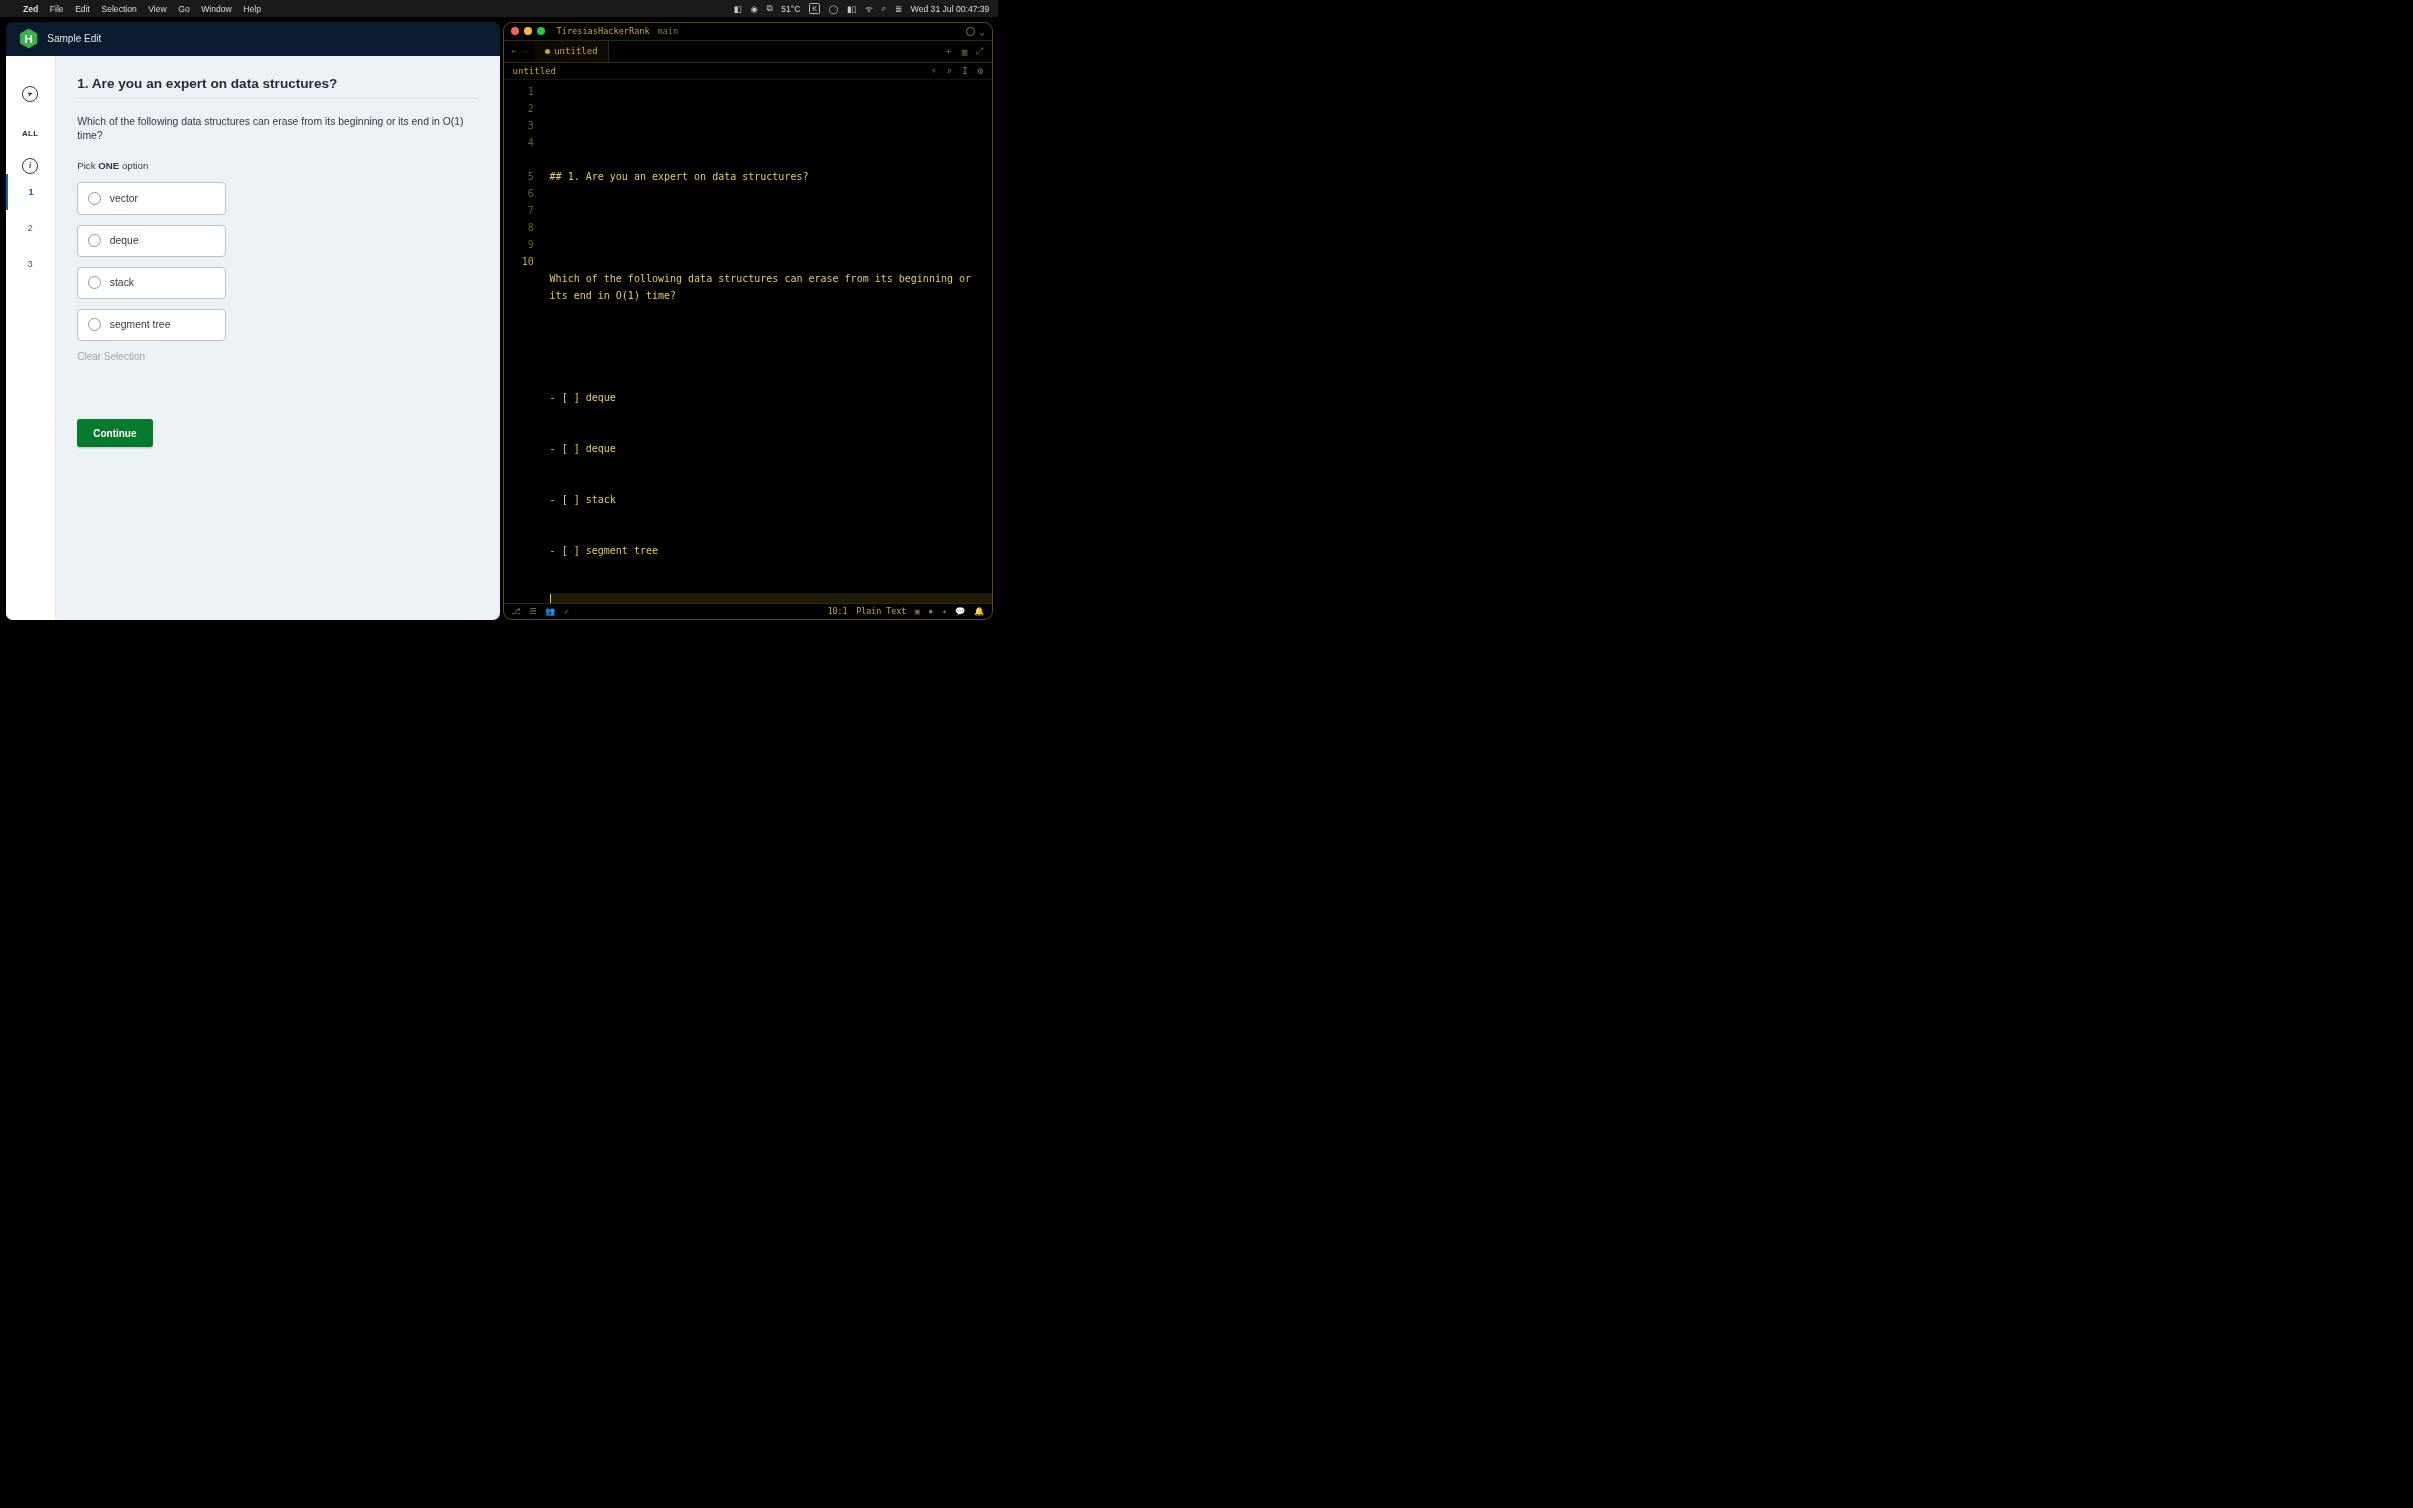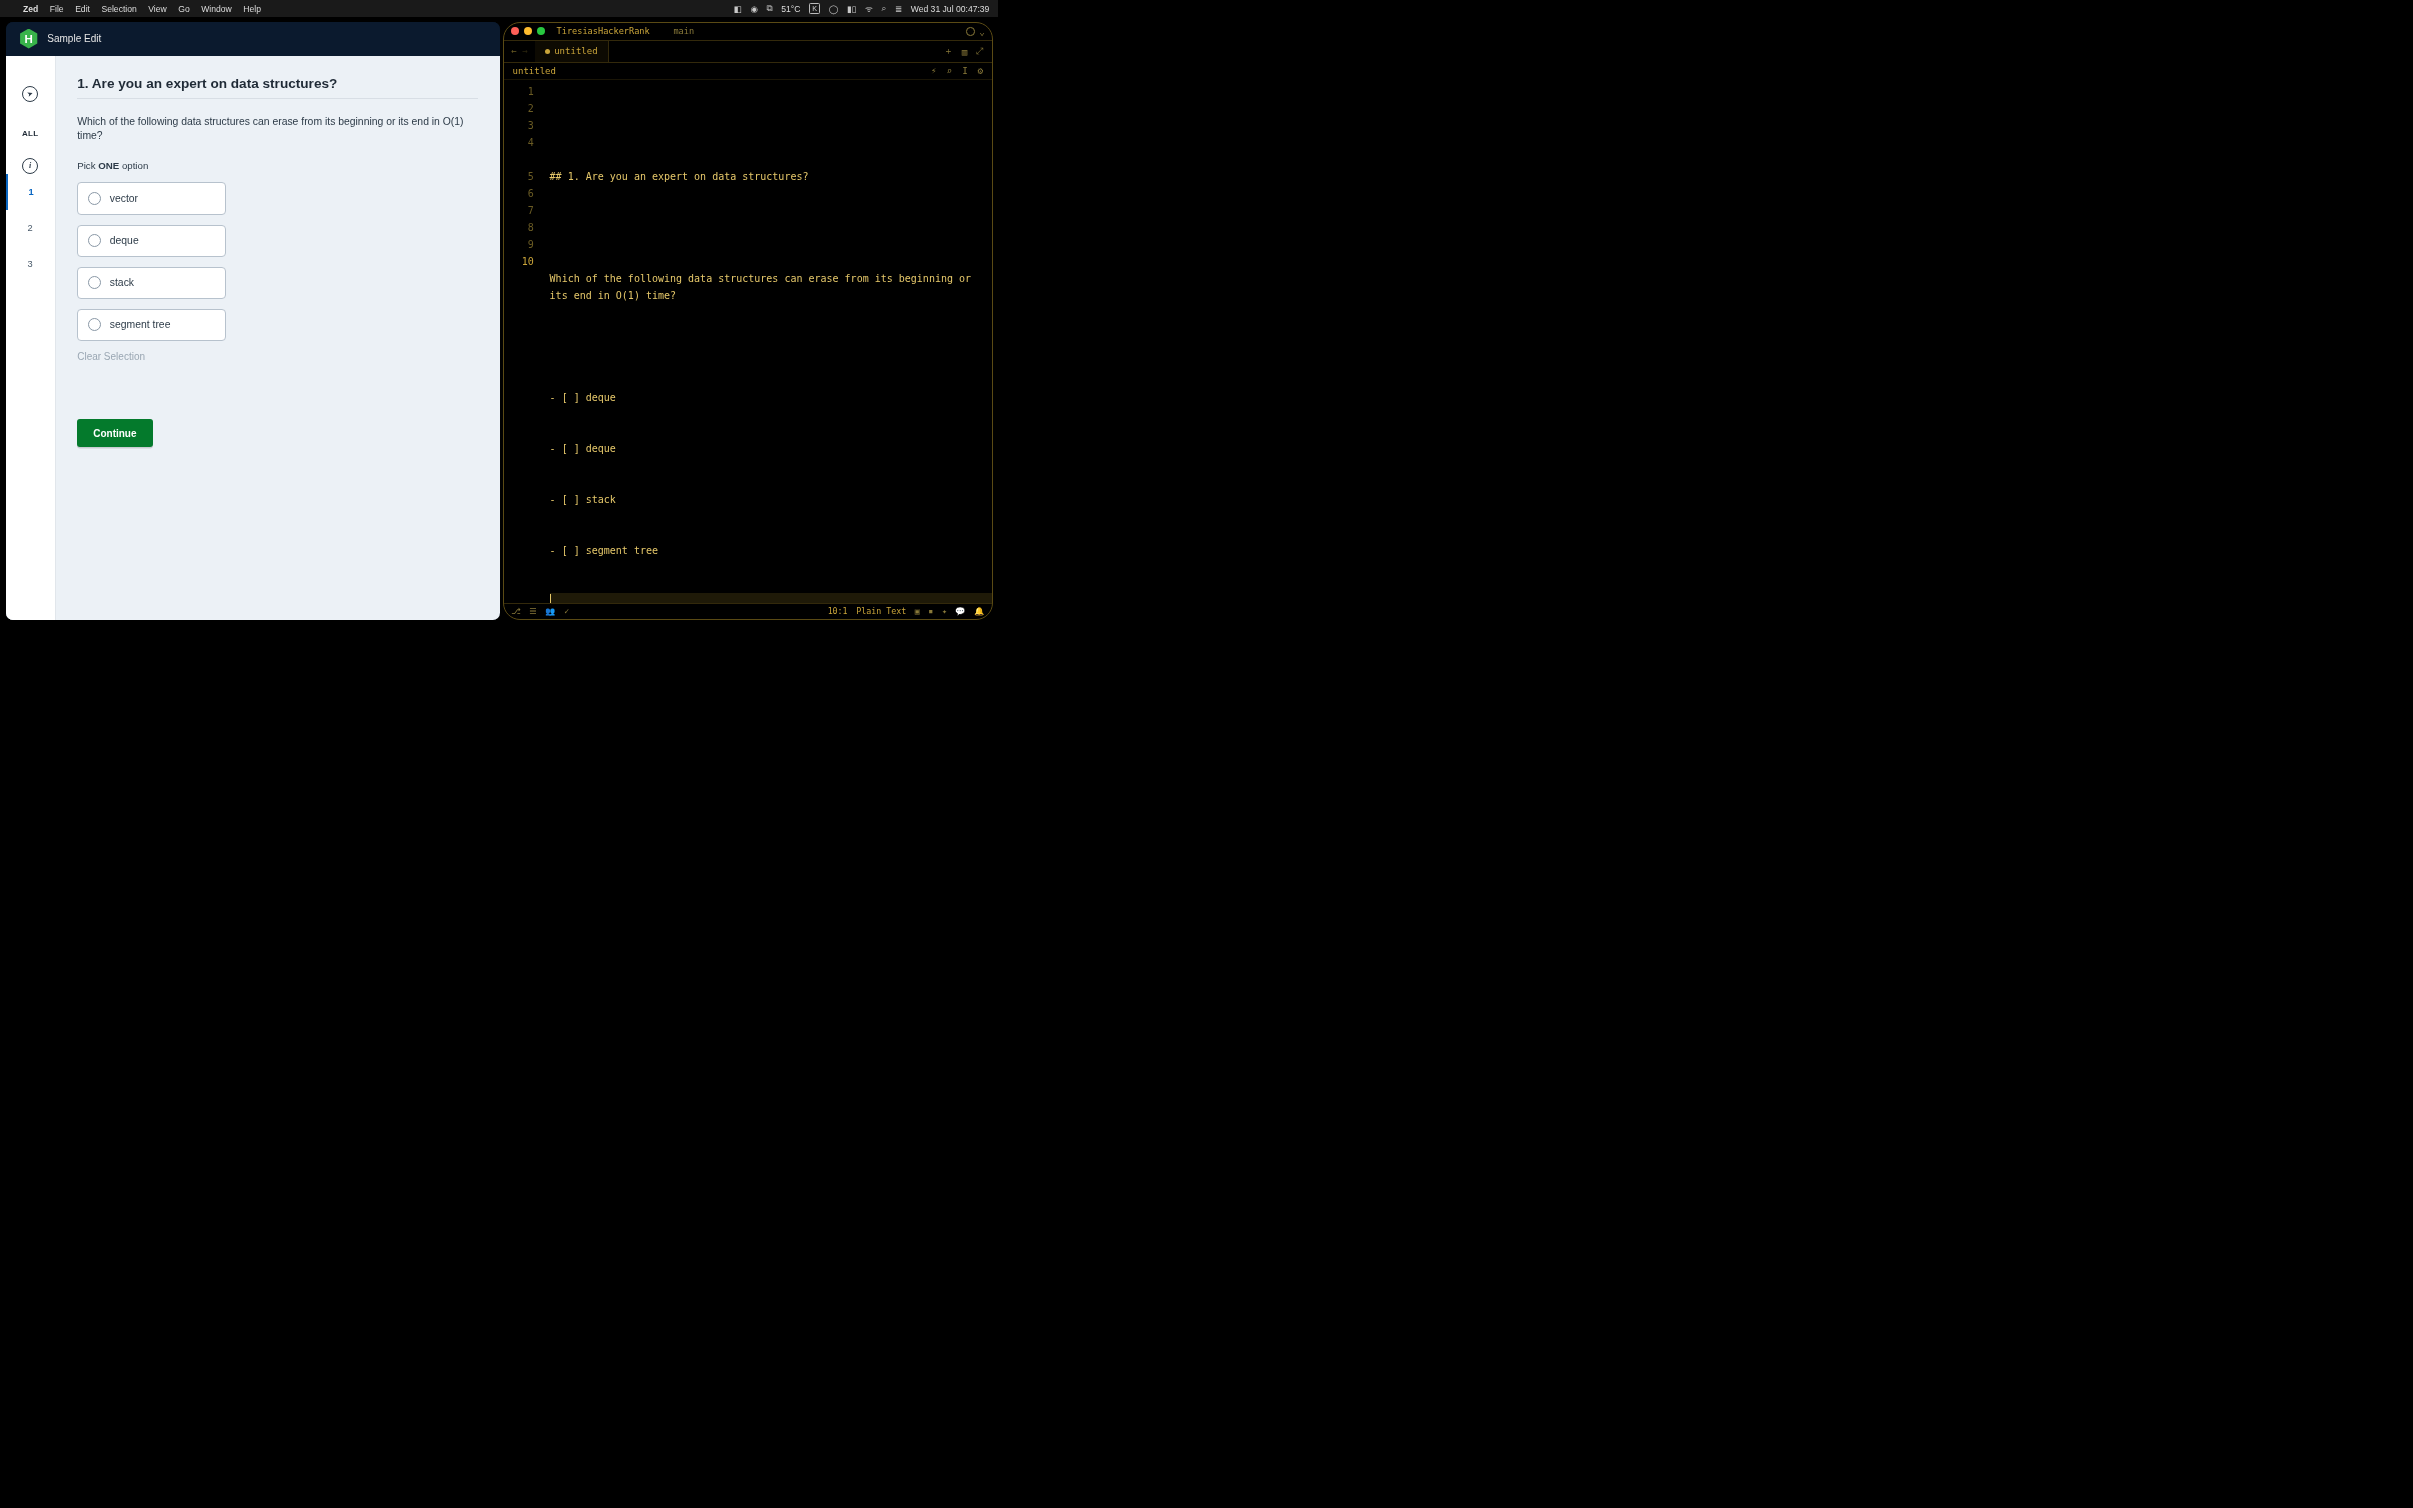--- a/index.html
+++ b/index.html
@@ -155,41 +155,41 @@
 
 
 .zed {
   position: absolute;
   left: 503px;
   top: 21.5px;
   width: 490px;
   height: 598px;
   background: #000;
   border: 0.7px solid #5a4a14;
-  border-radius: 17px;
+  border-radius: 9px;
   overflow: hidden;
   display: flex;
   flex-direction: column;
   font-family: "SF Mono", Menlo, Consolas, monospace;
 }
 .zed-title {
   height: 18.7px;
   display: flex;
   align-items: center;
   padding: 0 7.2px;
   gap: 5.7px;
   color: #caa53a;
   font-size: 8.6px;
   border-bottom: 0.7px solid #33290b;
 }
 .traffic { display:flex; gap:5px; margin-right:5.7px; }
 .traffic span { width:8px;height:8px;border-radius:50%; }
 .tr-close{background:#ff5f57;} .tr-min{background:#febc2e;} .tr-max{background:#28c840;}
 .zed-title .proj { font-weight: 500; }
-.zed-title .branch { color: #8a7a3a; margin-left: 18px; }
+.zed-title .branch { color: #8a7a3a; margin-left: 2px; }
 .zed-title .right { margin-left:auto; display:flex; gap:4.3px; align-items:center; color:#8a7a3a; font-size:9.3px;}
 .zed-title .right .circ-outline{width:8.6px;height:8.6px;border:1.1px solid #8a7a3a;border-radius:50%;}
 .zed-title .right .chev::after{content:"⌄";}
 
 .zed-tabbar {
   height: 21.5px;
   display:flex;
   align-items:stretch;
   border-bottom: 0.7px solid #33290b;
   color:#caa53a;

